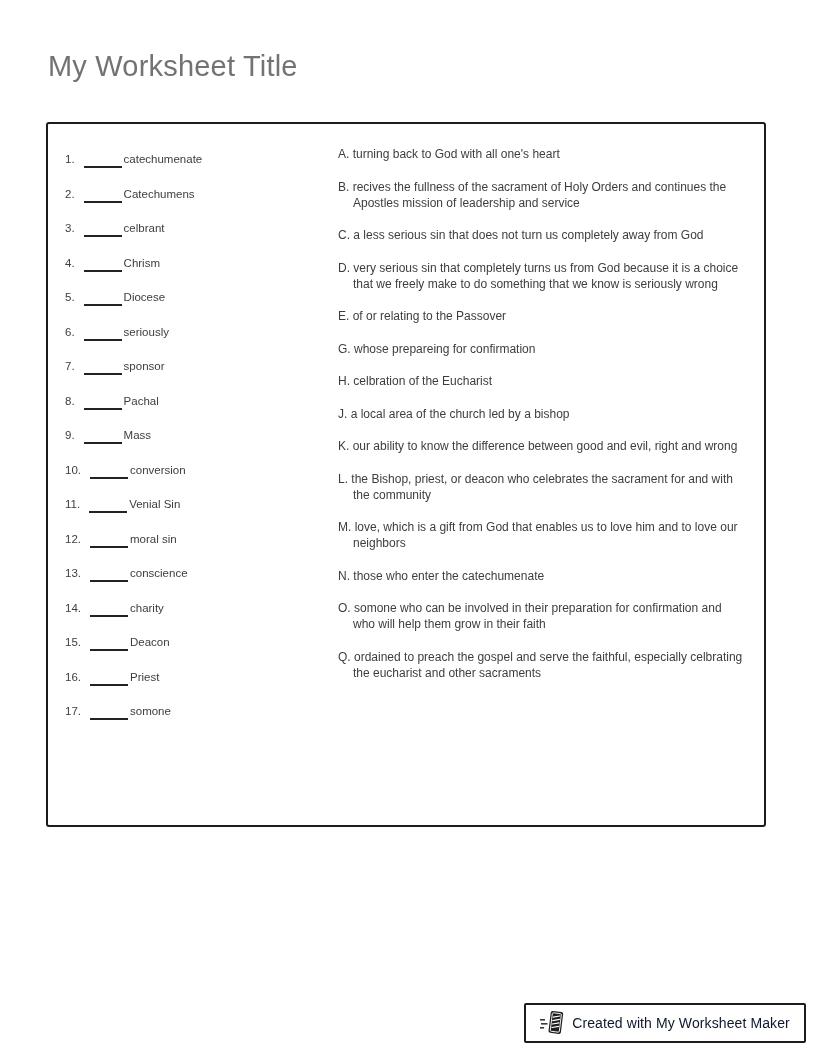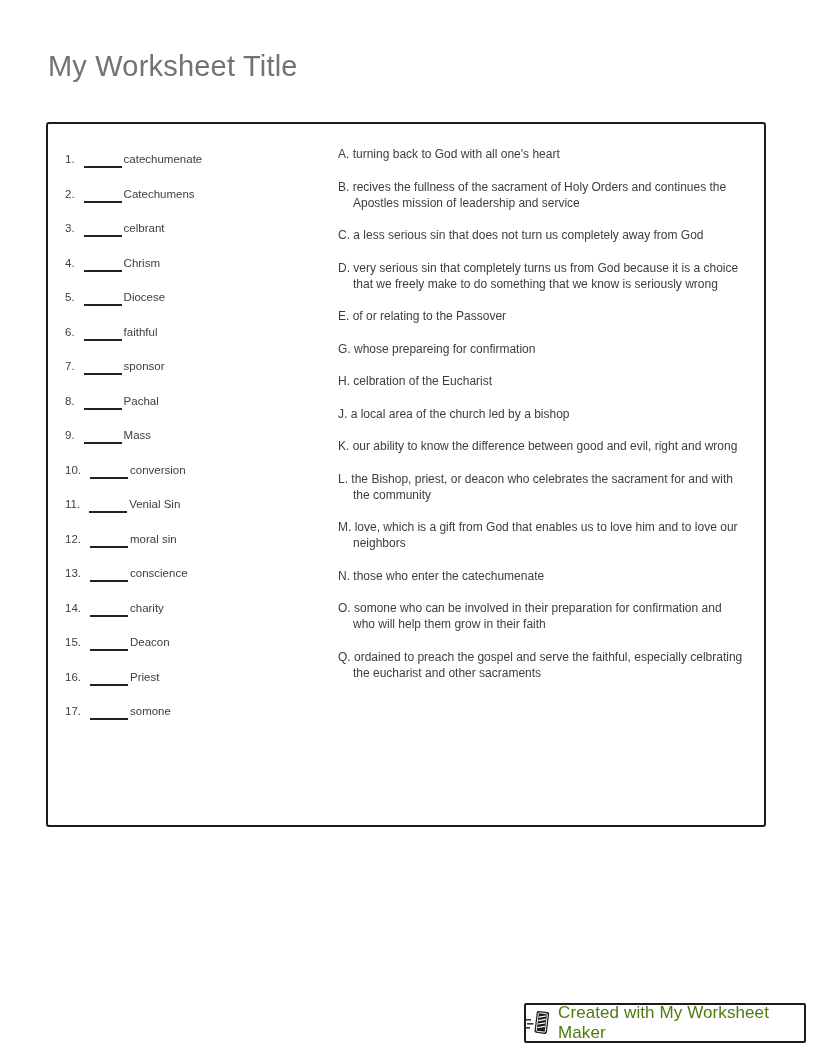--- a/index.html
+++ b/index.html
@@ -75,22 +75,22 @@
     height: 40px;
     border: 2px solid #1c1c1c;
     border-radius: 2px;
     background: #ffffff;
     display: flex;
     align-items: center;
     justify-content: center;
     gap: 8px;
   }
   .footer-text {
-    font-size: 17px;
-    color: #4d7c0f;
+    font-size: 14px;
+    color: #0f172a;
     letter-spacing: 0.1px;
   }
   .logo-icon { width: 24px; height: 26px; flex: 0 0 24px; }
 </style>
 </head>
 <body>
 
 <h1 class="page-title">My Worksheet Title</h1>
 
 <div class="worksheet-box">
@@ -111,21 +111,21 @@
 
       <div class="term-row">
         <span class="term-num">4.</span><span class="answer-blank"></span><span class="term-label">Chrism</span>
       </div>
 
       <div class="term-row">
         <span class="term-num">5.</span><span class="answer-blank"></span><span class="term-label">Diocese</span>
       </div>
 
       <div class="term-row">
-        <span class="term-num">6.</span><span class="answer-blank"></span><span class="term-label">faithful</span>
+        <span class="term-num">6.</span><span class="answer-blank"></span><span class="term-label">seriously</span>
       </div>
 
       <div class="term-row">
         <span class="term-num">7.</span><span class="answer-blank"></span><span class="term-label">sponsor</span>
       </div>
 
       <div class="term-row">
         <span class="term-num">8.</span><span class="answer-blank"></span><span class="term-label">Pachal</span>
       </div>
 

